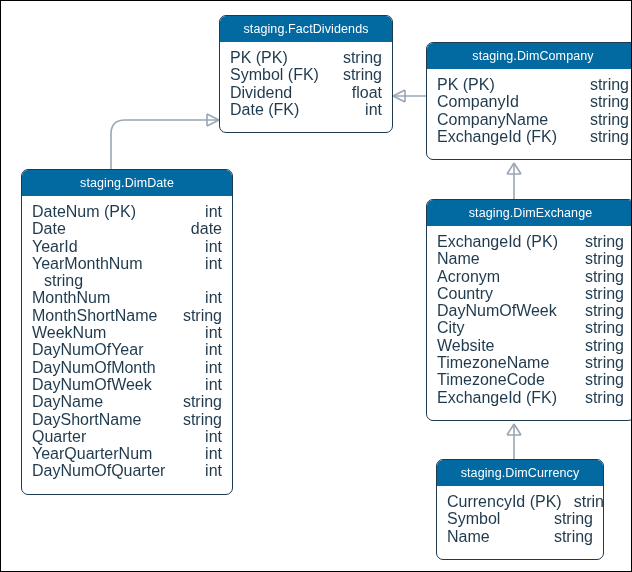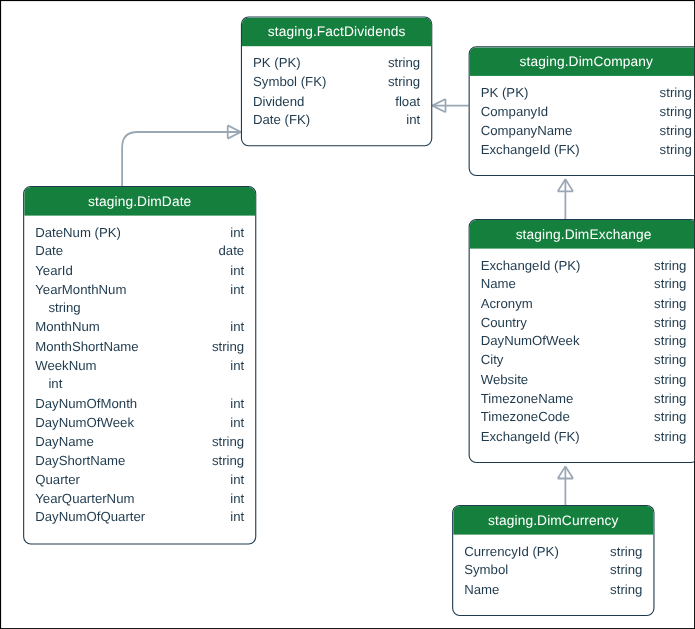--- a/index.html
+++ b/index.html
@@ -31,38 +31,38 @@
   .entity {
     position: absolute;
     box-sizing: border-box;
     background: #ffffff;
     border: 1.6px solid #1f3a4d;
     border-radius: 7px;
     overflow: hidden;
     z-index: 2;
   }
   .entity-header {
-    background: #15803d;
+    background: #0369a1;
     color: #ffffff;
     font-size: 12.5px;
     text-align: center;
     line-height: 26px;
     height: 26px;
     letter-spacing: .1px;
     white-space: nowrap;
   }
   .entity-body {
     padding: 7px 10px 14px 10px;
   }
   .field-row {
     display: flex;
     justify-content: space-between;
     align-items: baseline;
     color: #1f3a4d;
-    font-size: 12px;
+    font-size: 16px;
     line-height: 17.3px;
     white-space: nowrap;
   }
   .field-name {
     text-align: left;
   }
   .field-type {
     text-align: left;
     padding-left: 12px;
   }
@@ -176,21 +176,21 @@
           <div class="field-row">
             <span class="field-name">TimezoneCode</span>
             <span class="field-type">string</span>
           </div>
           <div class="field-row">
             <span class="field-name">ExchangeId (FK)</span>
             <span class="field-type">string</span>
           </div>
         </div>
       </div>
-      <div class="entity" style="left: 410px; top: 458px; width: 184px;">
+      <div class="entity" style="left: 435px; top: 458px; width: 168px;">
         <div class="entity-header">staging.DimCurrency</div>
         <div class="entity-body">
           <div class="field-row">
             <span class="field-name">CurrencyId (PK)</span>
             <span class="field-type">string</span>
           </div>
           <div class="field-row">
             <span class="field-name">Symbol</span>
             <span class="field-type">string</span>
           </div>
@@ -228,20 +228,21 @@
           </div>
           <div class="field-row">
             <span class="field-name">MonthShortName</span>
             <span class="field-type">string</span>
           </div>
           <div class="field-row">
             <span class="field-name">WeekNum</span>
             <span class="field-type">int</span>
           </div>
           <div class="field-row">
+            <span class="field-name">DayNumOfYear</span>
             <span class="field-type">int</span>
           </div>
           <div class="field-row">
             <span class="field-name">DayNumOfMonth</span>
             <span class="field-type">int</span>
           </div>
           <div class="field-row">
             <span class="field-name">DayNumOfWeek</span>
             <span class="field-type">int</span>
           </div>

